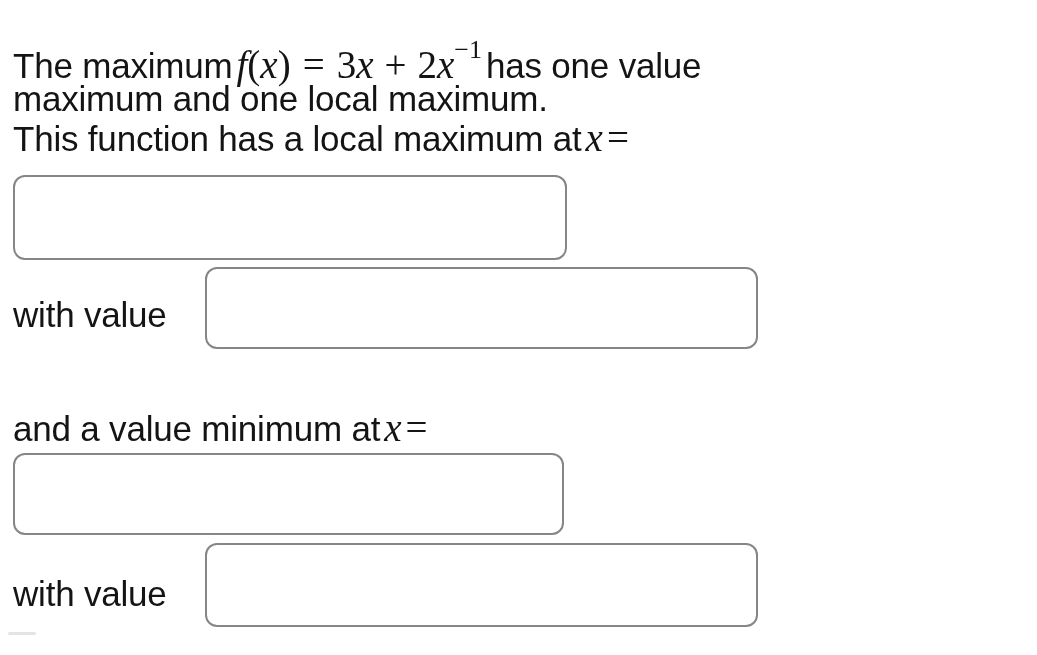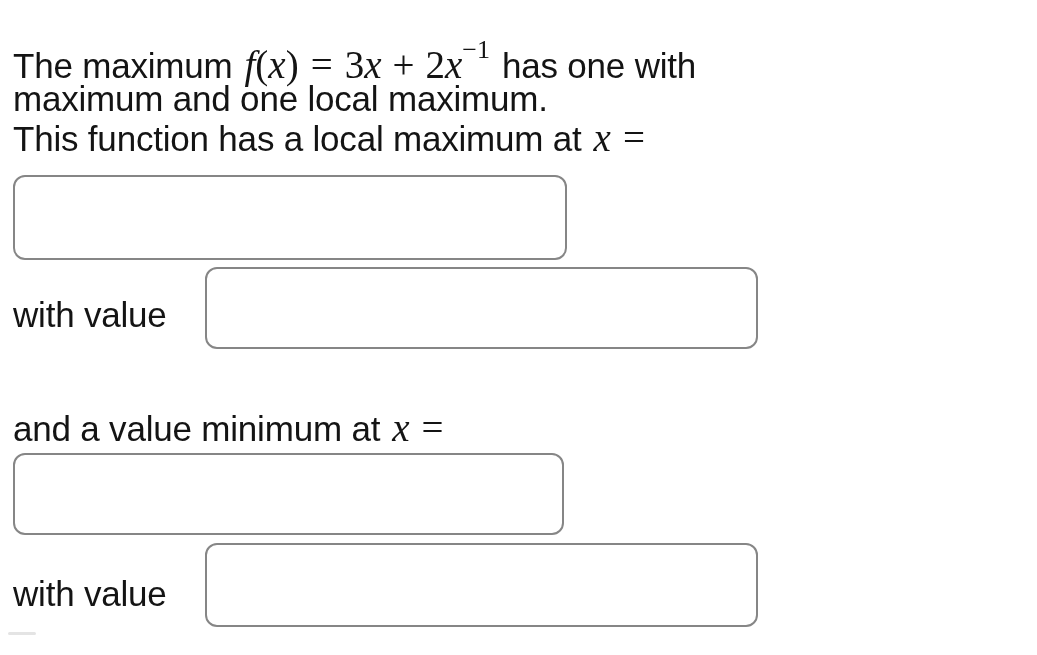--- a/index.html
+++ b/index.html
@@ -24,21 +24,21 @@
     font-family: "Liberation Serif", serif;
     font-size: 39px;
     letter-spacing: 0;
   }
   .it { font-style: italic; }
   .sup {
     font-size: 26px;
     vertical-align: 20px;
     letter-spacing: 0;
   }
-  .sp-l  { margin-left: 12px; }
+  .sp-l  { margin-left: 4px; }
   .sp-eq { margin: 0 12px; }
   .sp-pl { margin: 0 11px; }
   .answer-box {
     position: absolute;
     border: 2px solid #868686;
     border-radius: 12px;
     background: #ffffff;
     outline: none;
     font-family: "Liberation Sans", sans-serif;
     font-size: 30px;
@@ -56,21 +56,21 @@
     width: 28px;
     height: 3px;
     background: #e4e4e4;
     border-radius: 2px;
   }
 </style>
 </head>
 <body>
 
 <div class="txt" style="top:28px">
-  <span>The maximum</span><span class="math sp-l"><span class="it">f</span><span>(</span><span class="it">x</span><span>)</span><span class="sp-eq">=</span><span>3</span><span class="it">x</span><span class="sp-pl">+</span><span>2</span><span class="it">x</span><span class="sup">−1</span></span><span class="sp-l">has one with</span>
+  <span>The maximum</span><span class="math sp-l"><span class="it">f</span><span>(</span><span class="it">x</span><span>)</span><span class="sp-eq">=</span><span>3</span><span class="it">x</span><span class="sp-pl">+</span><span>2</span><span class="it">x</span><span class="sup">−1</span></span><span class="sp-l">has one value</span>
 </div>
 
 <div class="txt" style="top:77px">maximum and one local maximum.</div>
 
 <div class="txt" style="top:116px">
   <span>This function has a local maximum at</span><span class="math sp-l"><span class="it">x</span><span class="sp-l">=</span></span>
 </div>
 
 <input id="box-max-x" class="answer-box" type="text" value="" style="">
 

